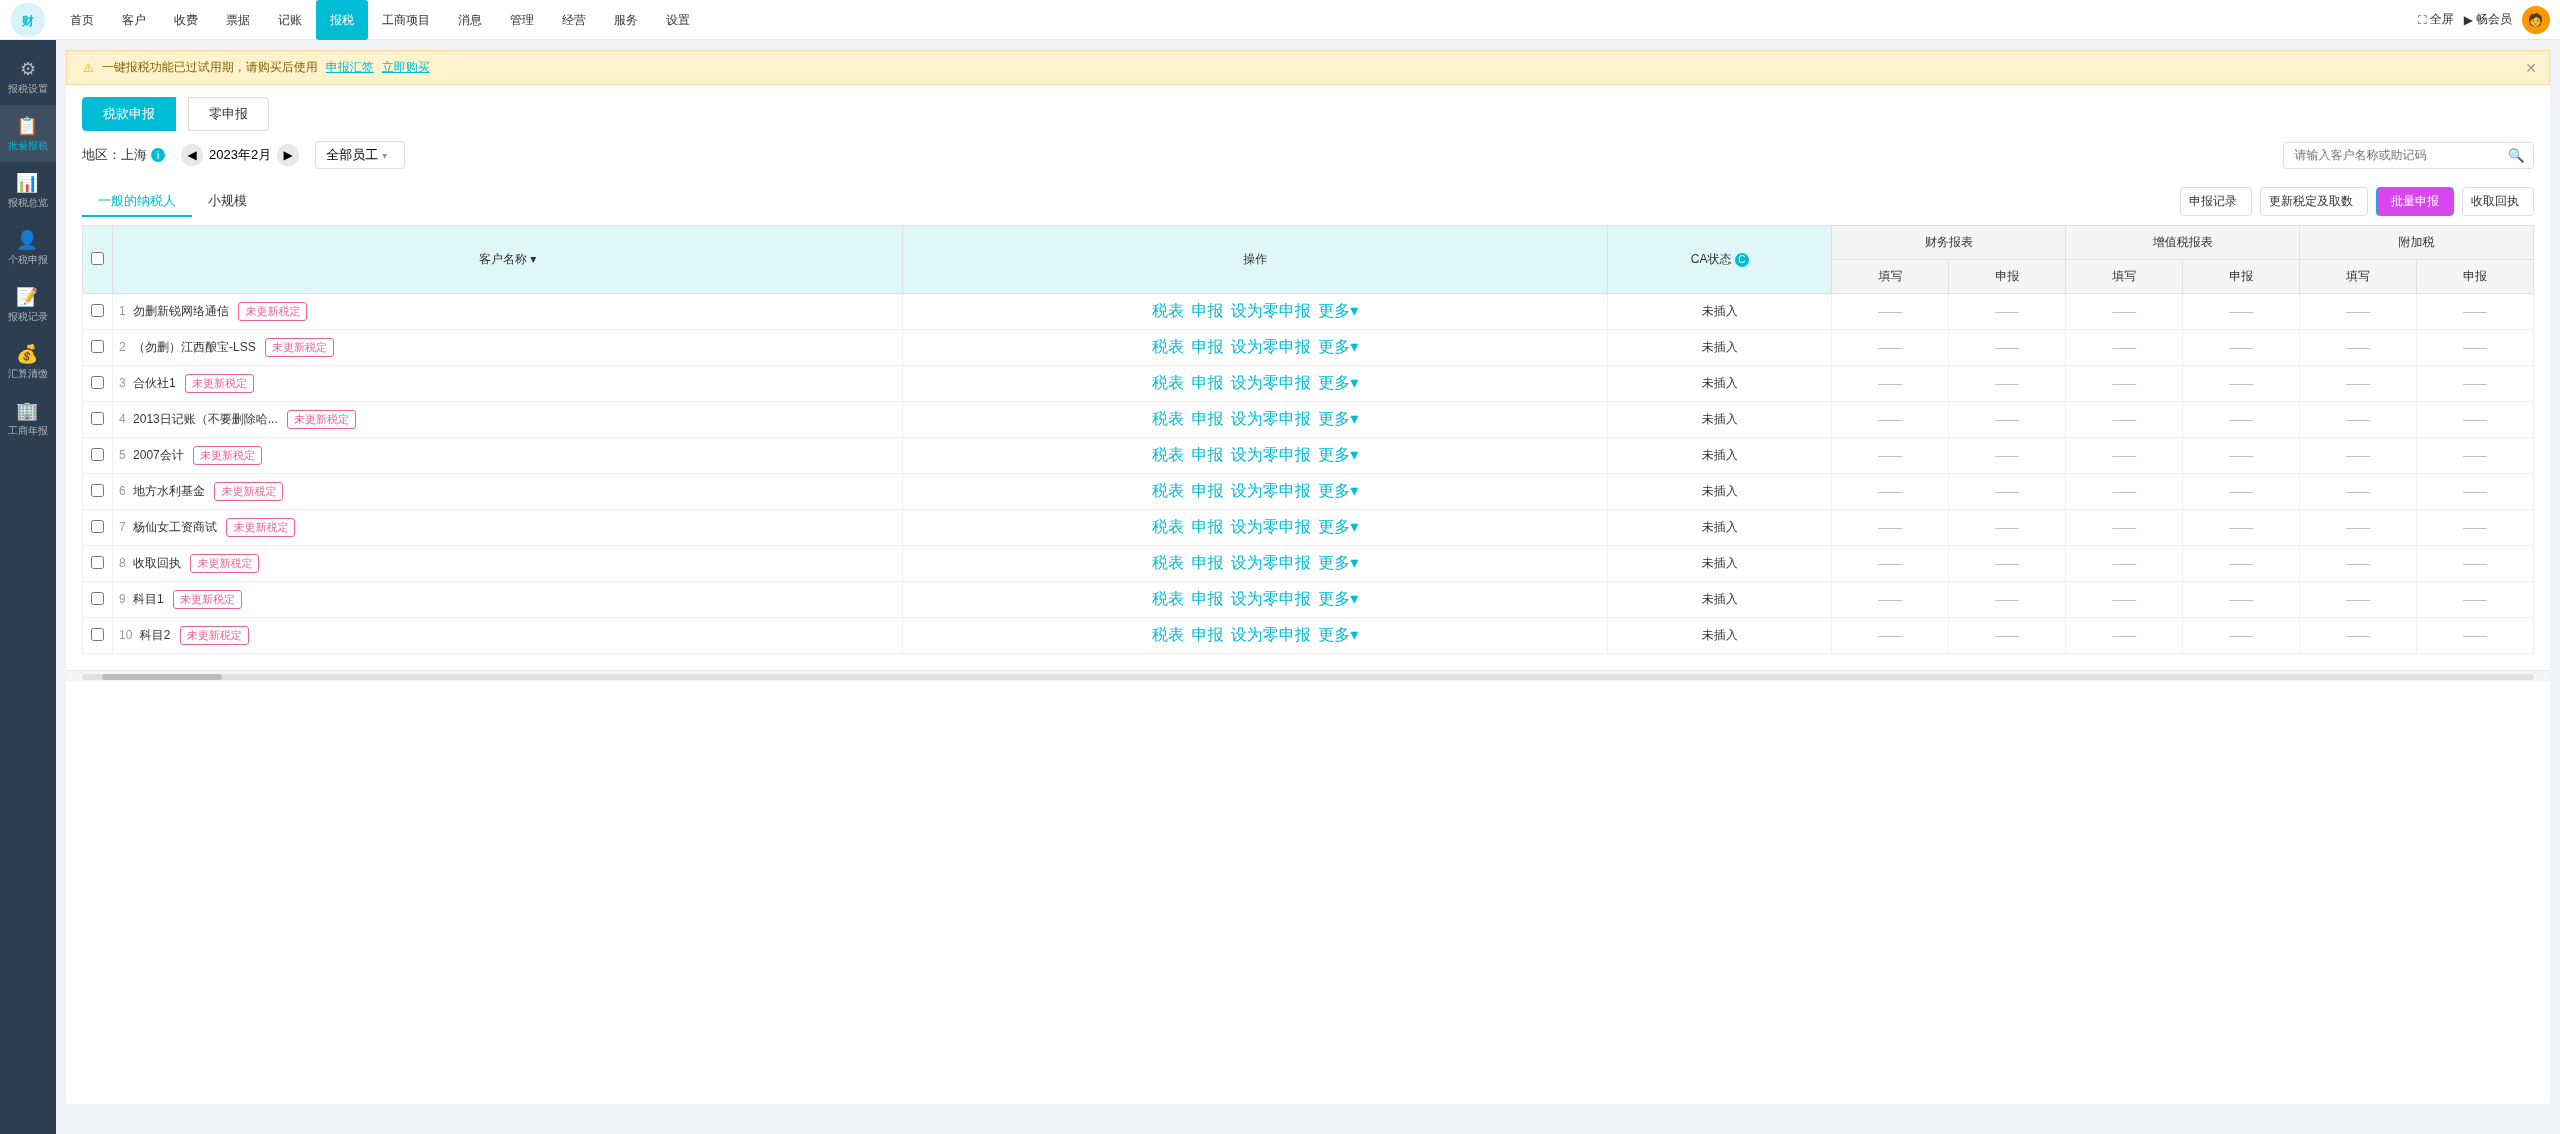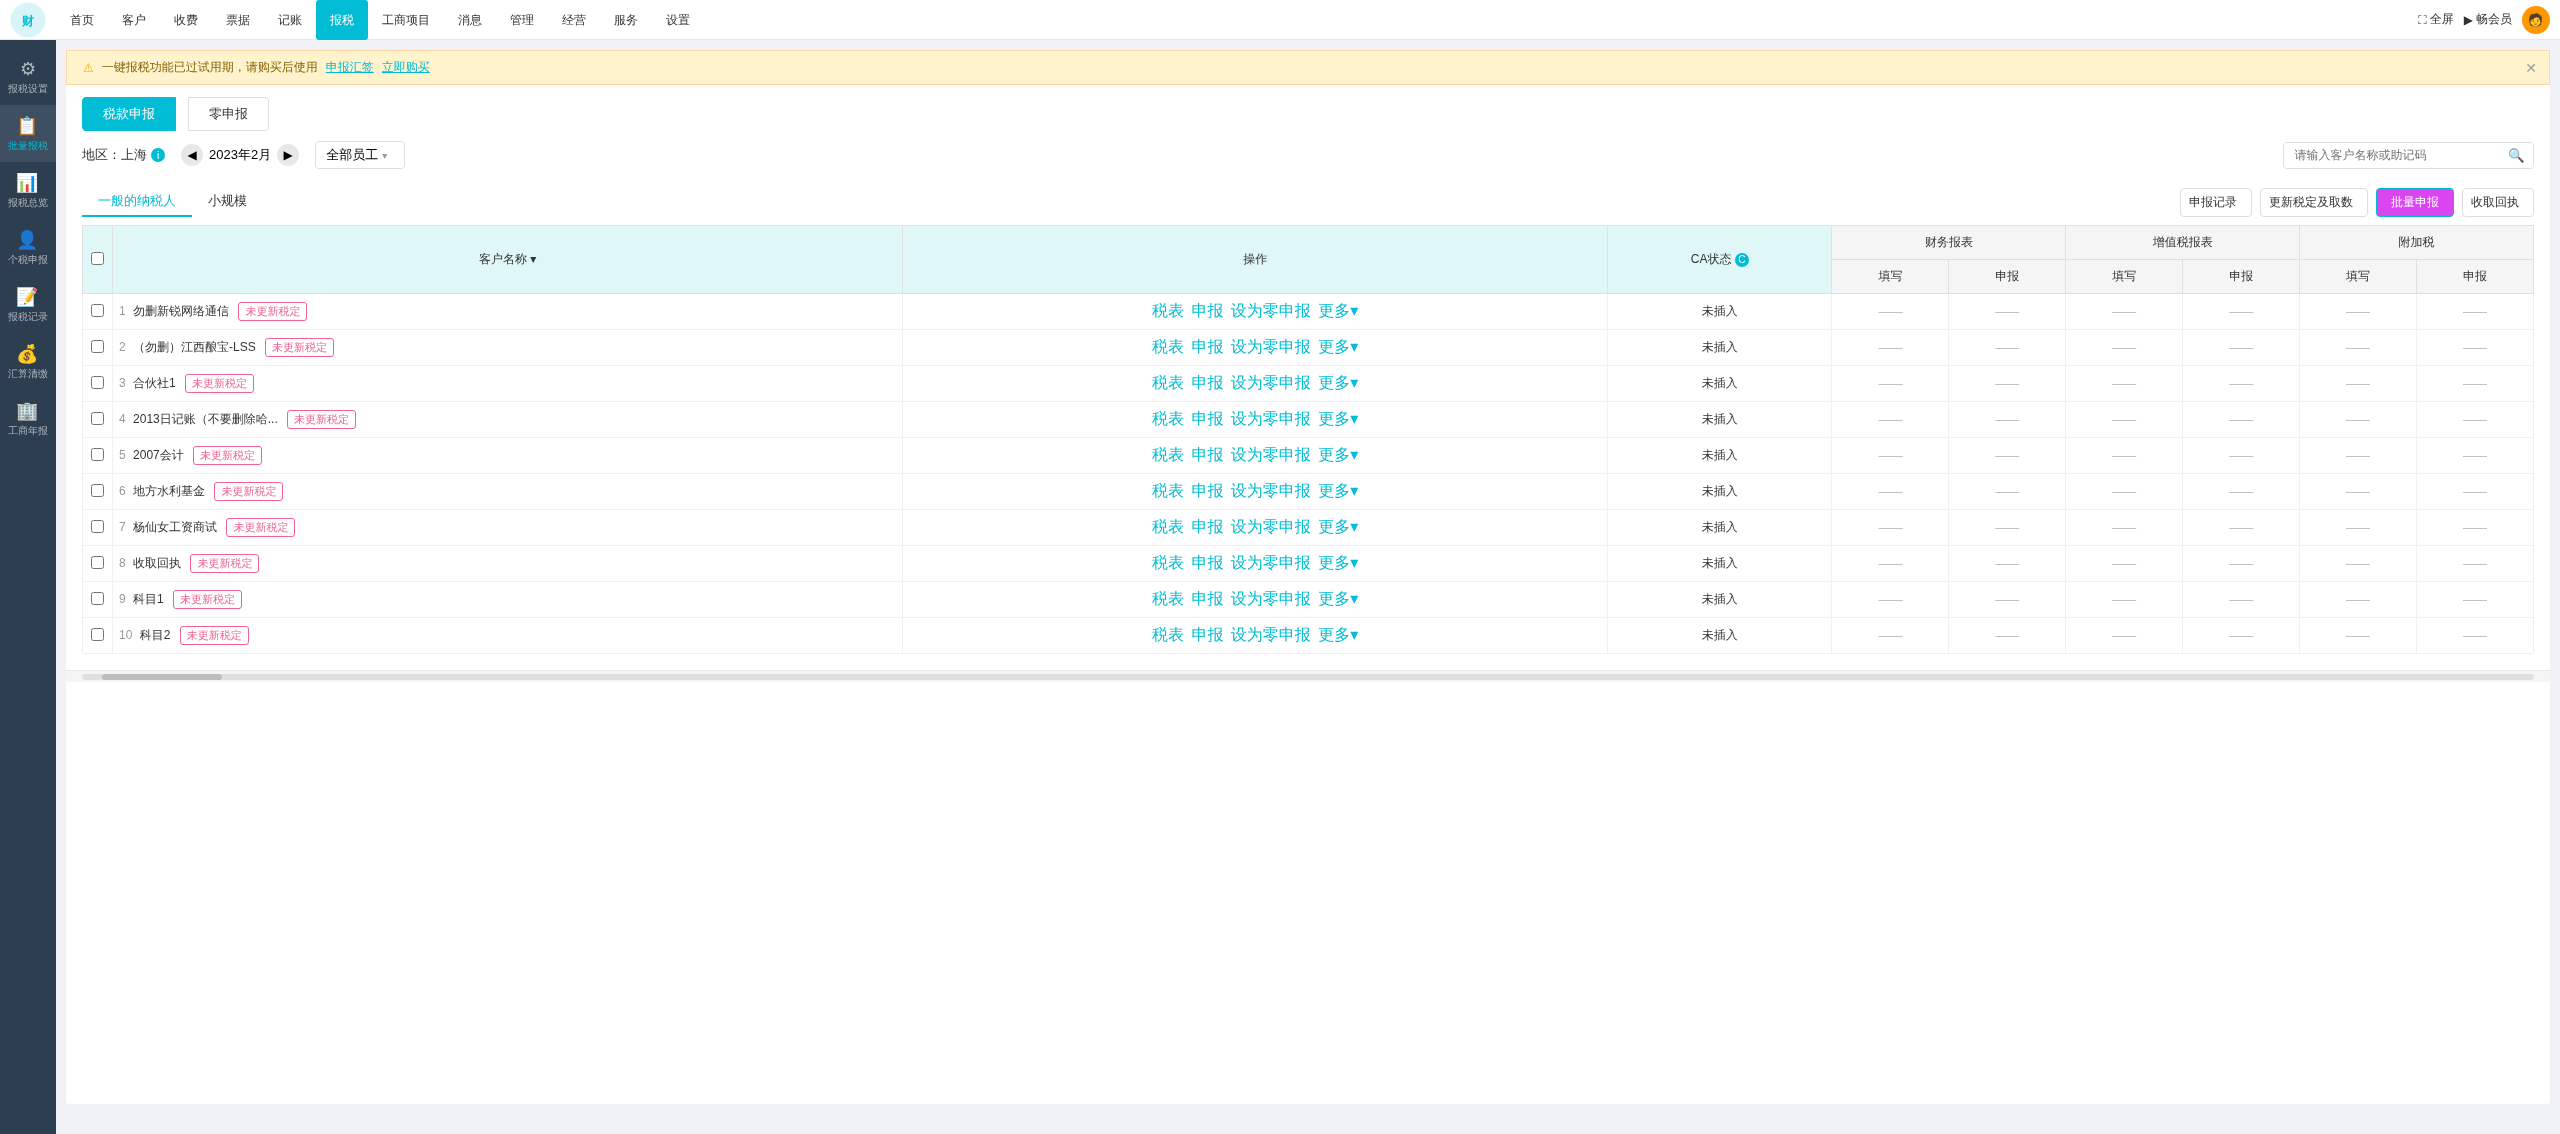--- a/index.html
+++ b/index.html
@@ -45,21 +45,21 @@
     .filter-bar { padding: 10px 16px; display: flex; align-items: center; gap: 16px; }
     .location-select { display: flex; align-items: center; gap: 4px; font-size: 13px; color: #333; }
     .date-nav { display: flex; align-items: center; gap: 6px; font-size: 13px; }
     .date-nav .arrow { width: 22px; height: 22px; border-radius: 50%; background: #e8e8e8; display: flex; align-items: center; justify-content: center; cursor: pointer; font-size: 12px; }
     .employee-select { display: flex; align-items: center; gap: 4px; padding: 4px 10px; border: 1px solid #ddd; border-radius: 4px; cursor: pointer; font-size: 13px; min-width: 90px; }
     .search-box { display: flex; align-items: center; border: 1px solid #ddd; border-radius: 4px; overflow: hidden; margin-left: auto; gap: 16px; }
     .search-box input { border: none; outline: none; padding: 5px 10px; font-size: 12px; width: 200px; }
     .search-box .search-btn { background: #fff; border: none; padding: 5px 8px; cursor: pointer; color: #999; }
 
     
-    .sub-tab-bar { padding: 8px 16px; display: flex; align-items: flex-end; justify-content: space-between; gap: 24px; }
+    .sub-tab-bar { padding: 8px 16px; display: flex; align-items: flex-start; justify-content: space-between; gap: 24px; }
     .sub-tabs { display: flex; gap: 0; }
     .sub-tab { padding: 5px 16px; border-bottom: 2px solid transparent; cursor: pointer; font-size: 13px; color: #333; }
     .sub-tab.active { border-bottom: 2px solid #00bcd4; color: #00bcd4; }
     .action-btns { display: flex; gap: 8px; }
     .action-btn { padding: 5px 14px; border: 1px solid #ddd; border-radius: 4px; background: #fff; cursor: pointer; font-size: 12px; color: #333; }
     .action-btn.primary { background: #d946ef; border-color: #00bcd4; color: #fff; }
     .action-btn.secondary { background: #fff; padding-left: 8px; }
 
     
     .table-wrapper { padding: 0 16px 16px; overflow-x: auto; }

